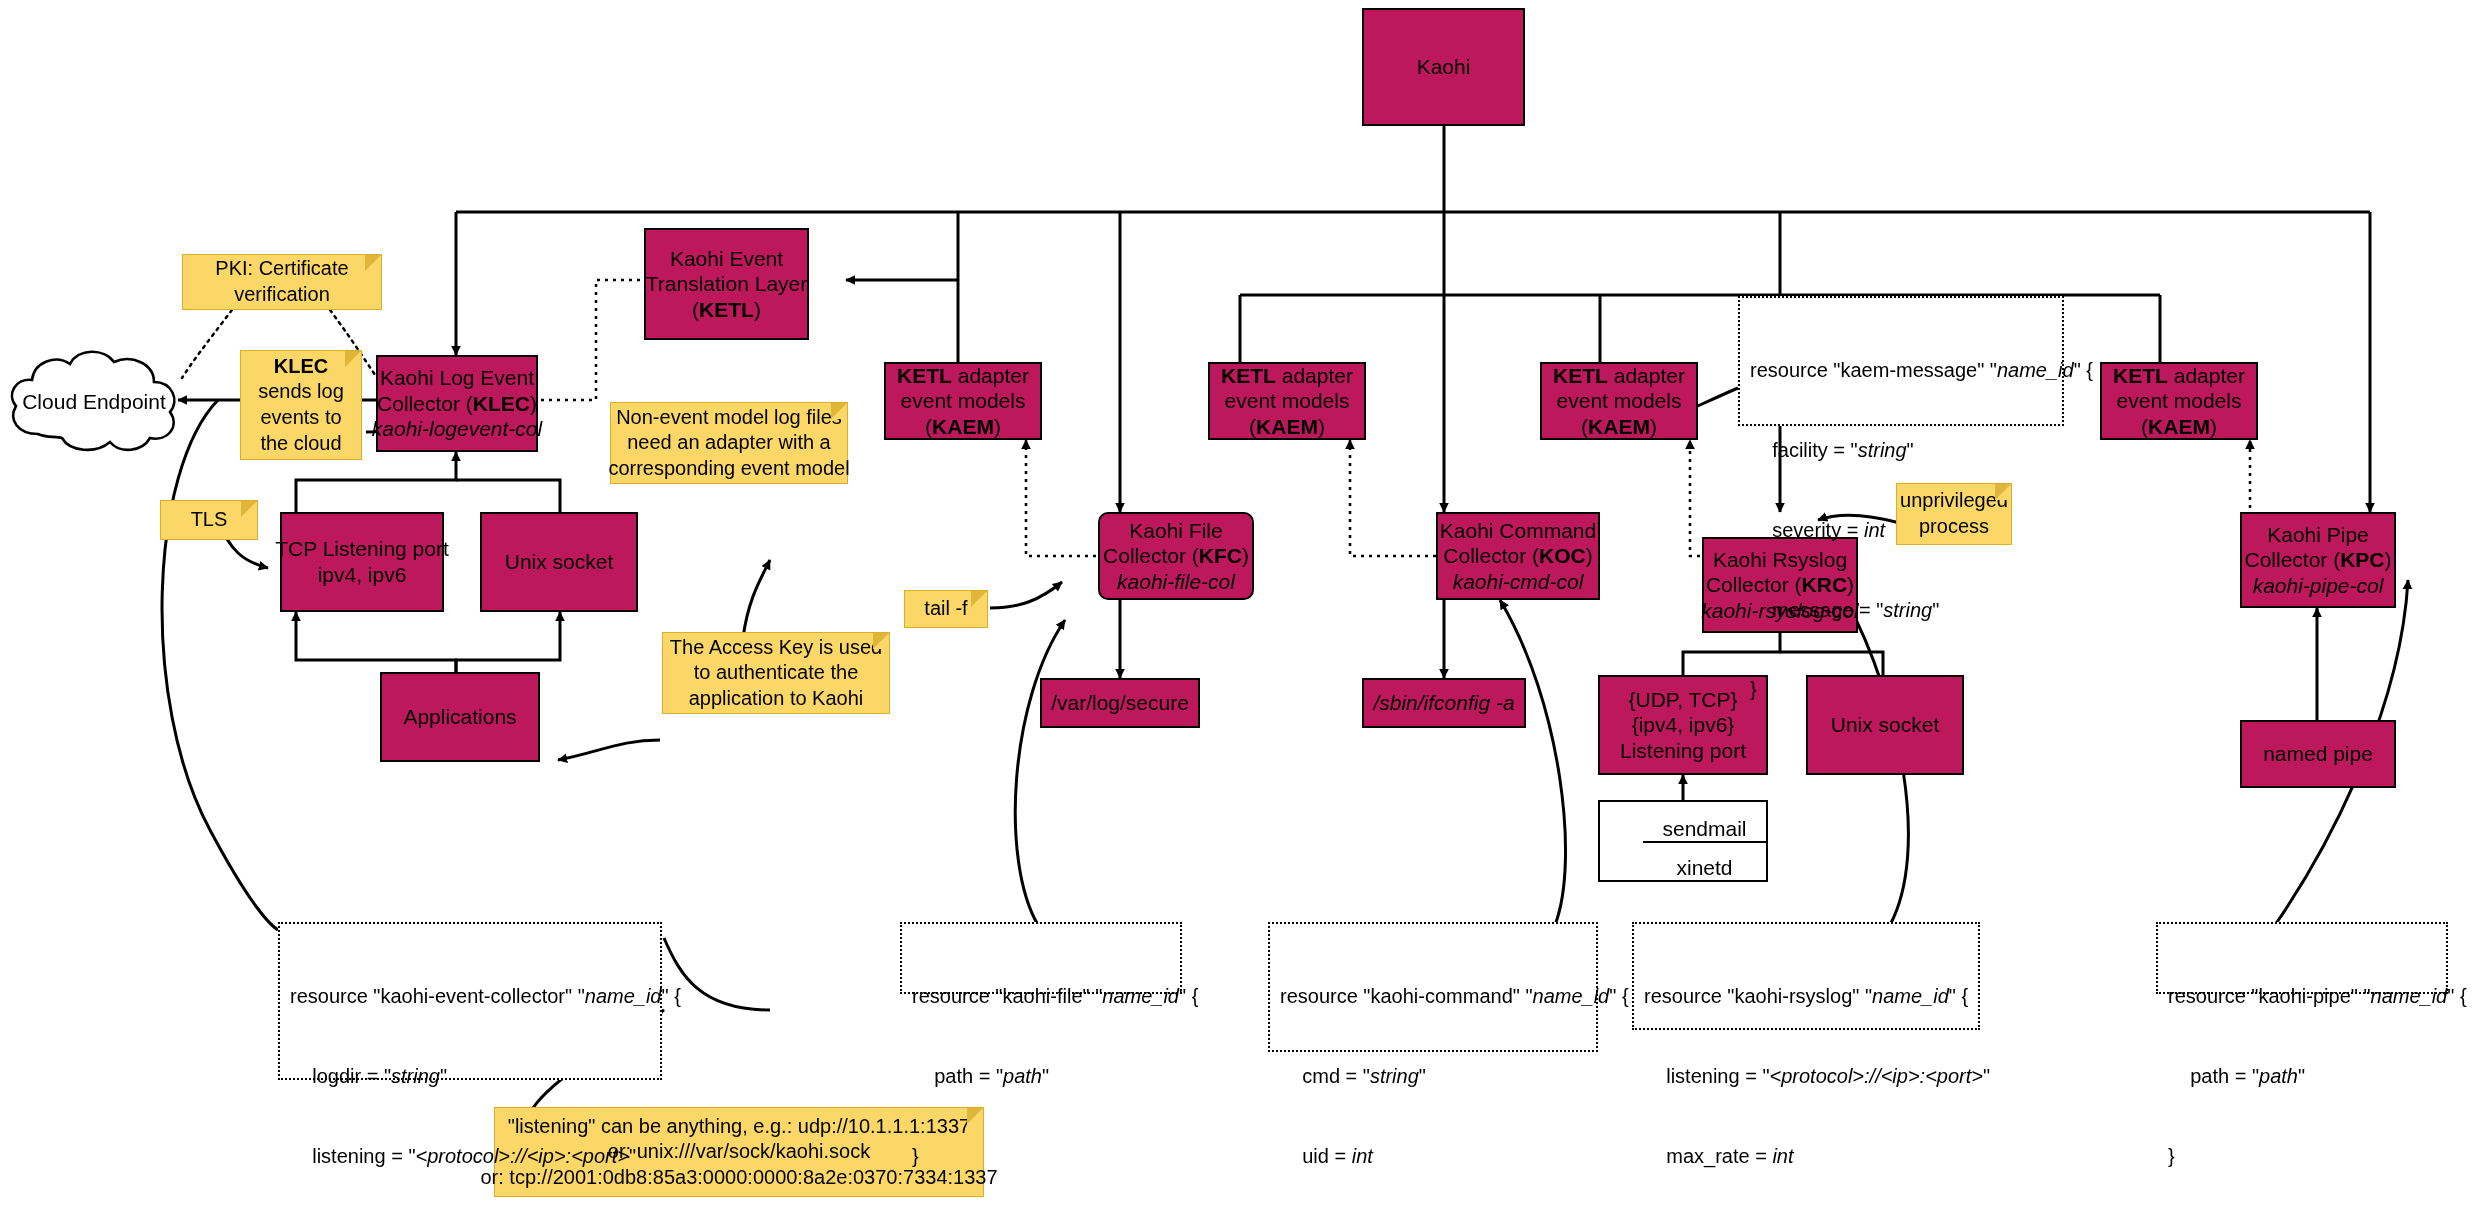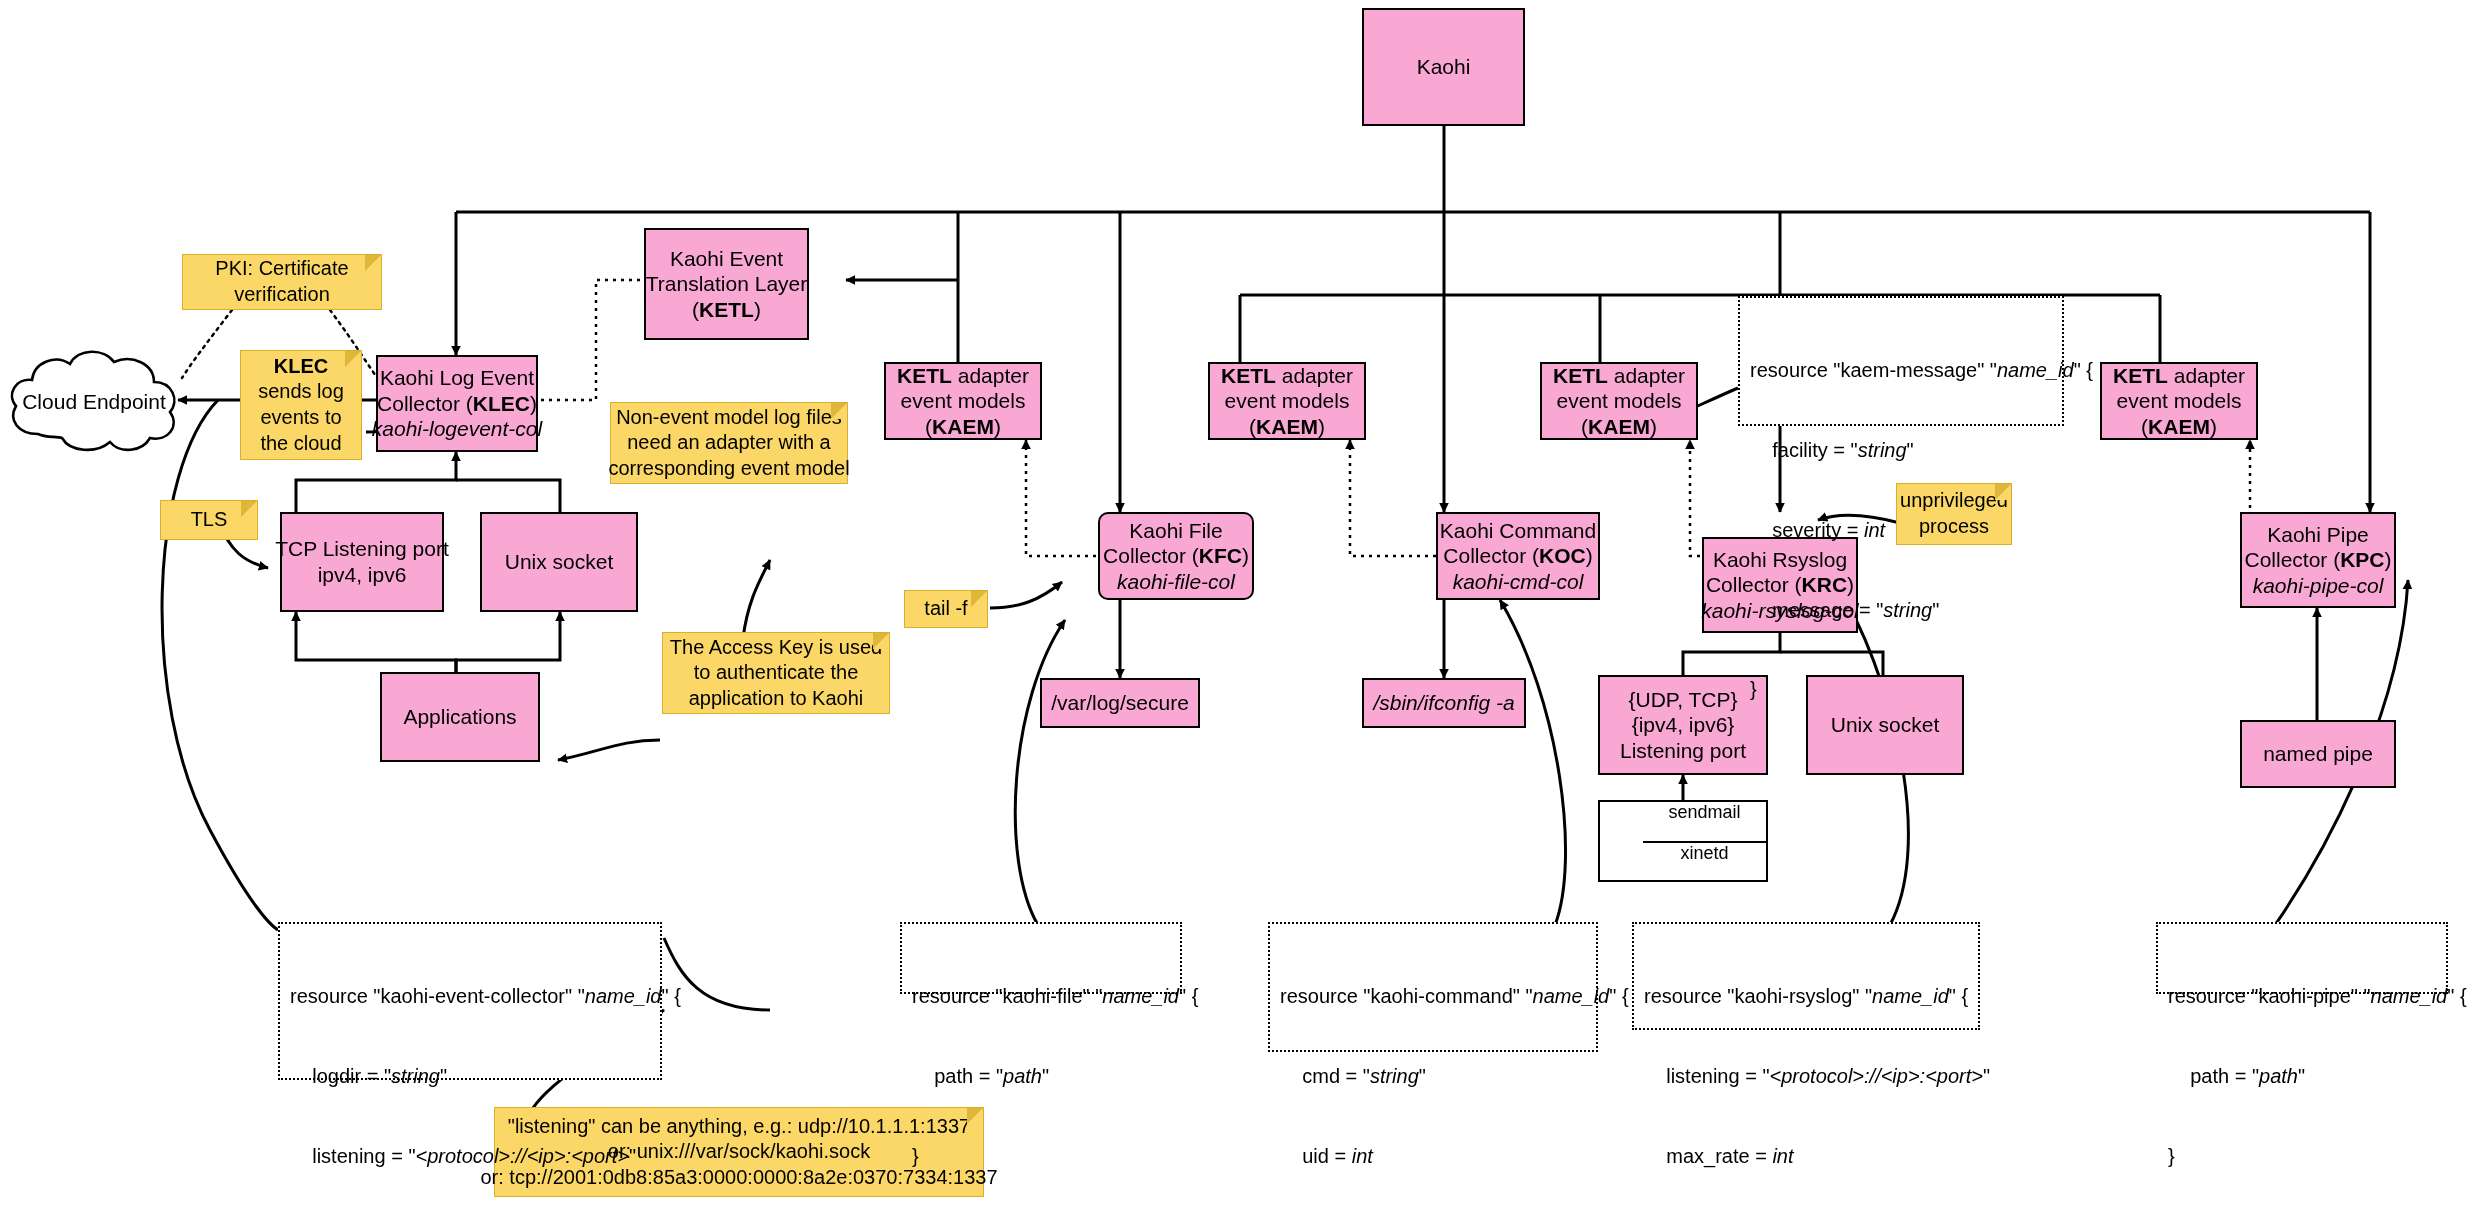--- a/index.html
+++ b/index.html
@@ -3,21 +3,21 @@
 <meta charset="utf-8">
 <title>Kaohi Architecture Diagram</title>
 <style>
   html,body{margin:0;padding:0;background:#ffffff;}
   body{font-family:"Liberation Sans","DejaVu Sans",sans-serif;}
   #canvas{position:relative;width:2473px;height:1209px;background:#ffffff;overflow:hidden;}
   #edges{position:absolute;left:0;top:0;width:2473px;height:1209px;pointer-events:none;}
 
   .node{
     position:absolute;box-sizing:border-box;
-    border:2.5px solid #000;background:#f9a8d4;
+    border:2.5px solid #000;background:#be185d;
     display:flex;flex-direction:column;align-items:center;justify-content:center;
     text-align:center;font-size:21px;line-height:1.22;color:#000;
     padding:18px 4px;
   }
   .node .ln{display:block;white-space:nowrap;}
   .node .it{font-style:italic;}
   .node b{font-weight:bold;}
 
   .cloud{
     position:absolute;border:none;background:transparent;
@@ -45,22 +45,22 @@
     position:absolute;box-sizing:border-box;
     border:2px dotted #000;background:#fff;
     font-size:20px;line-height:1.33;color:#000;text-align:left;
     padding:6px 10px;white-space:pre;
   }
   .resource .ln{display:block;white-space:pre;}
   .resource .it{font-style:italic;}
 
   .stack{position:absolute;box-sizing:border-box;border:2.5px solid #000;background:#fff;}
   .stack .row{
-    box-sizing:border-box;display:flex;align-items:flex-start;justify-content:center;
-    font-size:18px;color:#000;height:50%;margin-left:43px;
+    box-sizing:border-box;display:flex;align-items:flex-end;justify-content:center;
+    font-size:21px;color:#000;height:50%;margin-left:43px;
   }
   .stack .row + .row{border-top:2.5px solid #000;}
 </style>
 </head>
 <body>
 
 <div id="canvas">
 
   <svg id="edges" viewBox="0 0 2473 1209" xmlns="http://www.w3.org/2000/svg">
     <defs>

